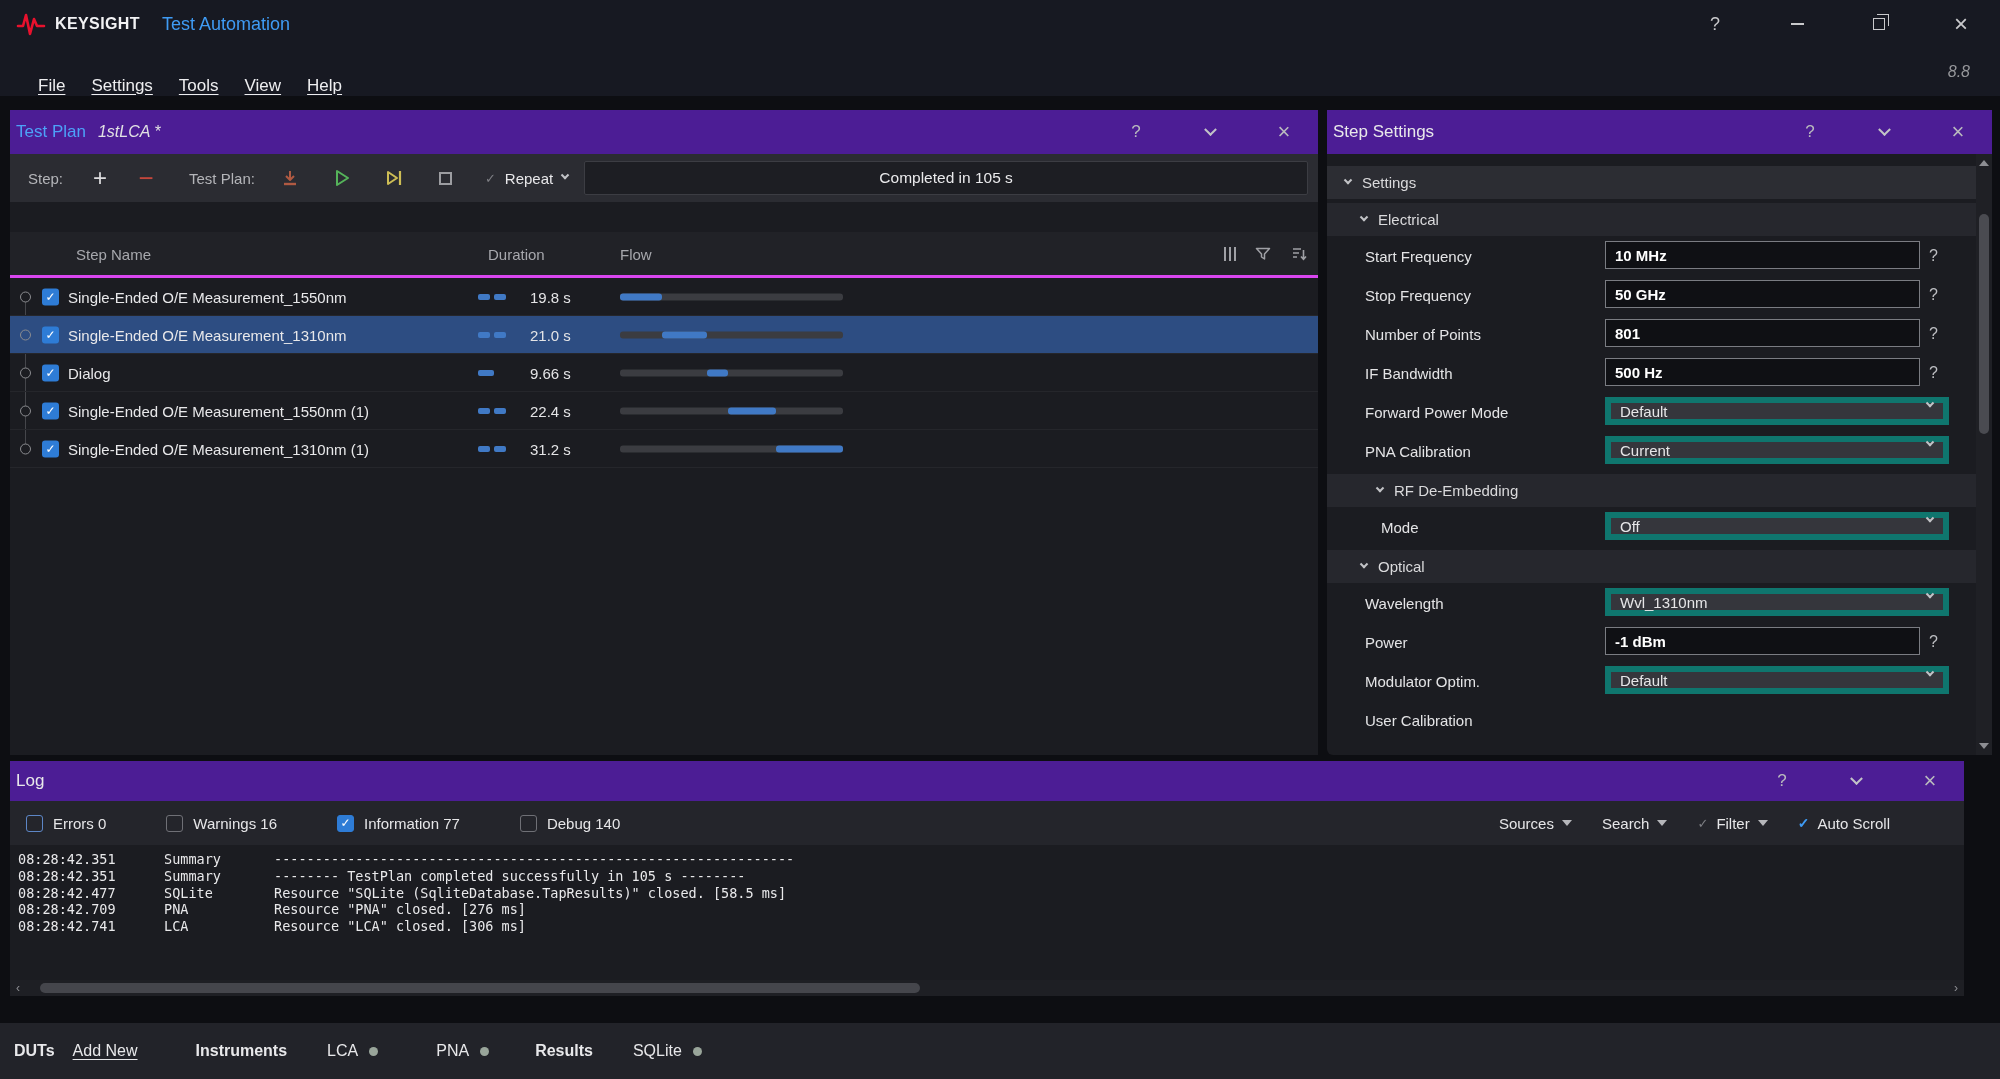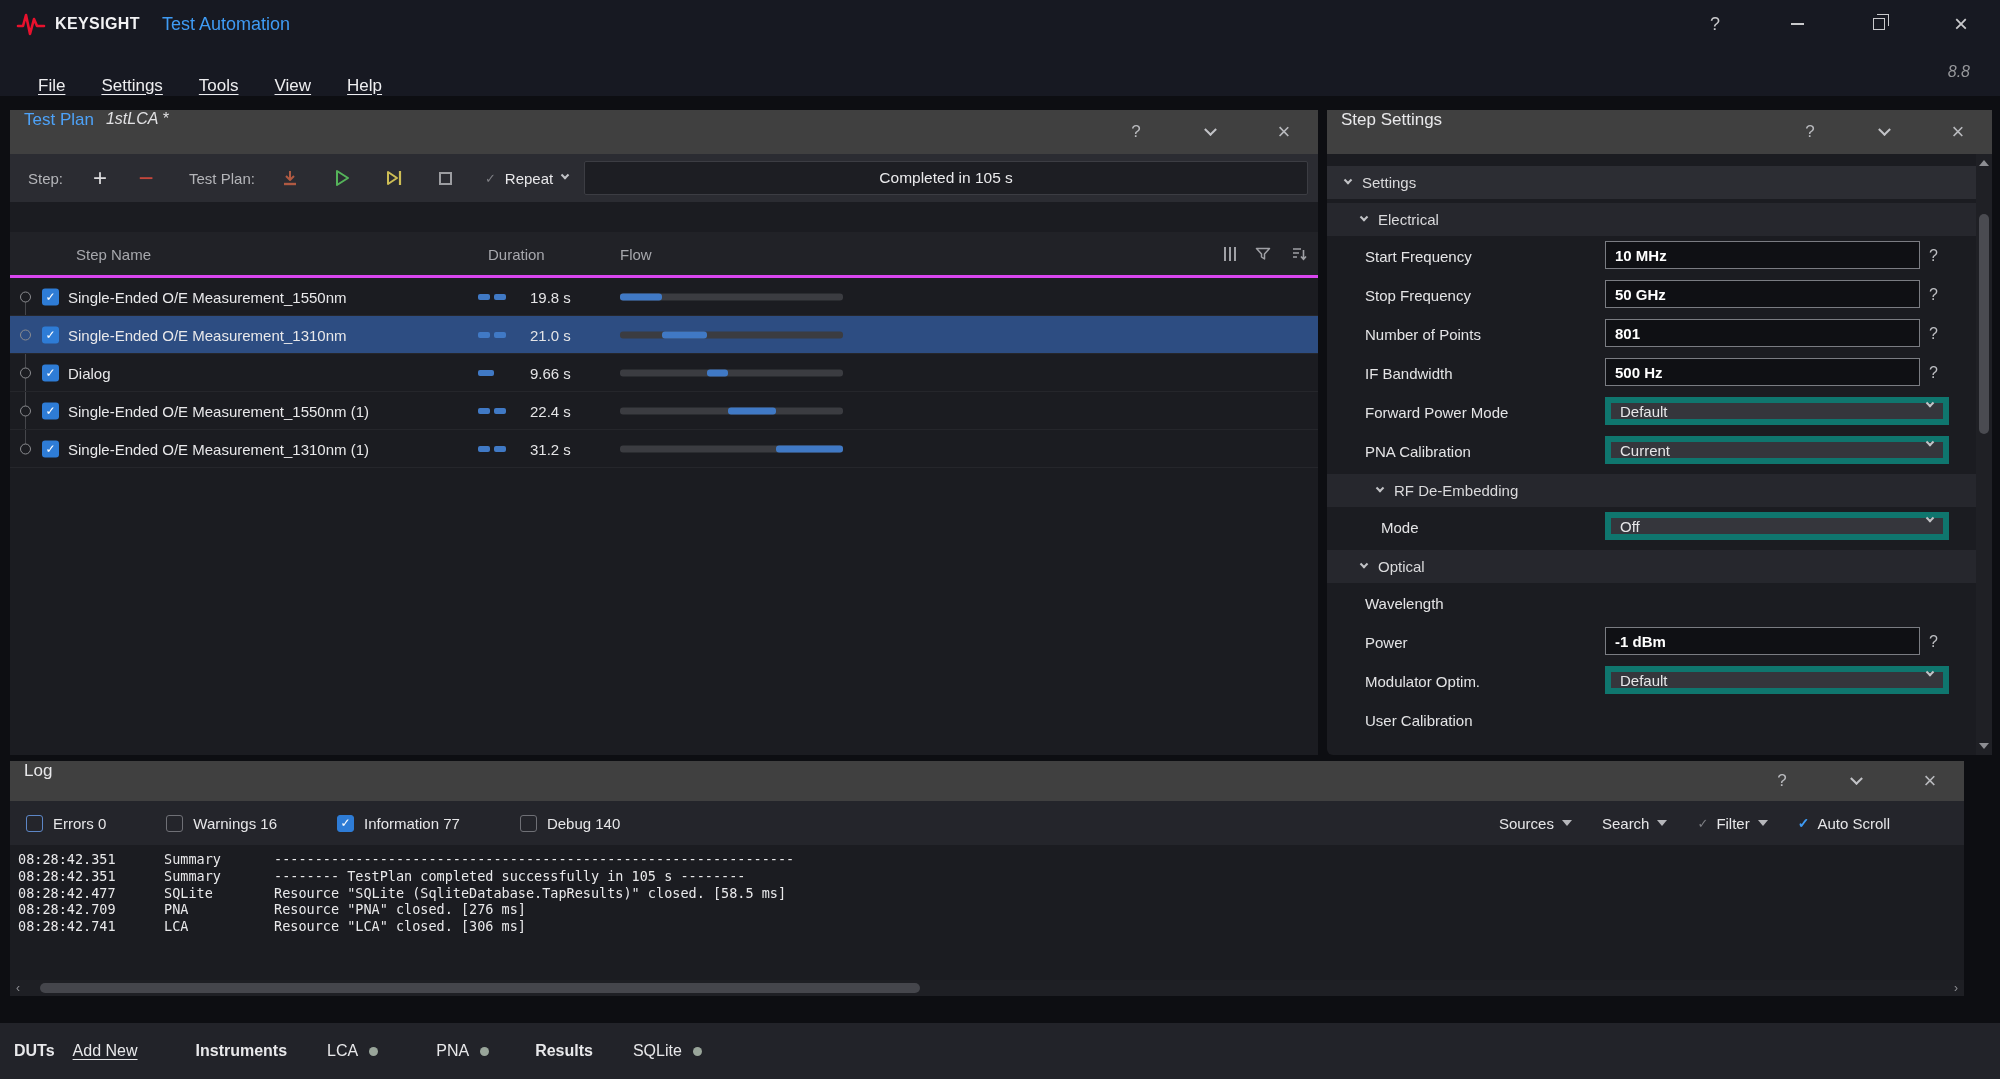--- a/index.html
+++ b/index.html
@@ -16,27 +16,27 @@
   .logo-svg { display:block; }
   .brand { font-weight:bold; font-size:16px; letter-spacing:.4px; color:#f2f2f4; margin-left:9px; }
   .app-title { color:#3f9bf4; font-size:18px; font-weight:500; margin-left:22px; }
   .win-controls { position:absolute; right:26px; top:0; height:48px; display:flex; align-items:center; gap:56px; color:#c9c9cc; }
   .win-btn { width:26px; height:26px; display:flex; align-items:center; justify-content:center; font-size:18px; }
   .win-btn.close-btn { font-size:24px; }
   .glyph-min { width:13px; border-top:2px solid #c9c9cc; }
   .glyph-restore { position:relative; width:12px; height:12px; border:1.5px solid #c9c9cc; }
   .glyph-restore::before { content:""; position:absolute; top:-5px; left:3px; width:11px; height:11px; border-top:1.5px solid #c9c9cc; border-right:1.5px solid #c9c9cc; }
   .menubar { position:absolute; left:0; top:48px; width:2000px; height:48px; background:#171922; display:flex; align-items:center; padding-left:38px; }
-  .menu-items { display:flex; gap:36px;margin-top:28px; }
+  .menu-items { display:flex; gap:26px;margin-top:28px; }
   .menu-item { font-size:17px; color:#eeeef0; text-decoration:underline; text-underline-offset:3px; }
   .version { position:absolute; right:30px; font-style:italic; color:#96979b; font-size:16px; }
 
   
   .panel { position:absolute; background:#1b1c21; }
-  .panel-header { position:relative; height:44px; background:#404040; display:flex; align-items:flex-start; padding-left:14px; }
+  .panel-header { position:relative; height:44px; background:#4c1d95; display:flex; align-items:center; padding-left:6px; }
   .panel-title { font-size:17px; color:#e8e8ea; }
   .header-icons { position:absolute; right:20px; top:0; height:44px; display:flex; align-items:center; gap:46px; color:#b9babe; }
   .hicon { width:28px; text-align:center; font-size:17px; display:flex; align-items:center; justify-content:center; }
   .chevron { display:inline-block; width:9px; height:9px; border-right:2px solid #c2c3c7; border-bottom:2px solid #c2c3c7; transform:rotate(45deg) translate(-2px,-2px); }
   .chevron.small { width:6px; height:6px; border-width:2px; }
   .caret { width:0; height:0; border-left:5px solid transparent; border-right:5px solid transparent; border-top:6px solid #b6b7bb; display:inline-block; }
 
   
   #testplan { left:10px; top:110px; width:1308px; height:645px; }
   #testplan .panel-title { color:#4da2f8; }
@@ -367,20 +367,24 @@
           <span class="dd-value">Off</span>
           <span class="chevron small"></span>
         </div>
       </div>
       <div class="ss-section ind1">
         <span class="chevron small"></span>
         <span>Optical</span>
       </div>
       <div class="ss-field">
         <span class="ss-label">Wavelength</span>
+        <div class="ss-dropdown">
+          <span class="dd-value">Wvl_1310nm</span>
+          <span class="chevron small"></span>
+        </div>
       </div>
       <div class="ss-field">
         <span class="ss-label">Power</span>
         <div class="ss-input">-1 dBm</div>
         <span class="ss-help">?</span>
       </div>
       <div class="ss-field">
         <span class="ss-label">Modulator Optim.</span>
         <div class="ss-dropdown">
           <span class="dd-value">Default</span>

